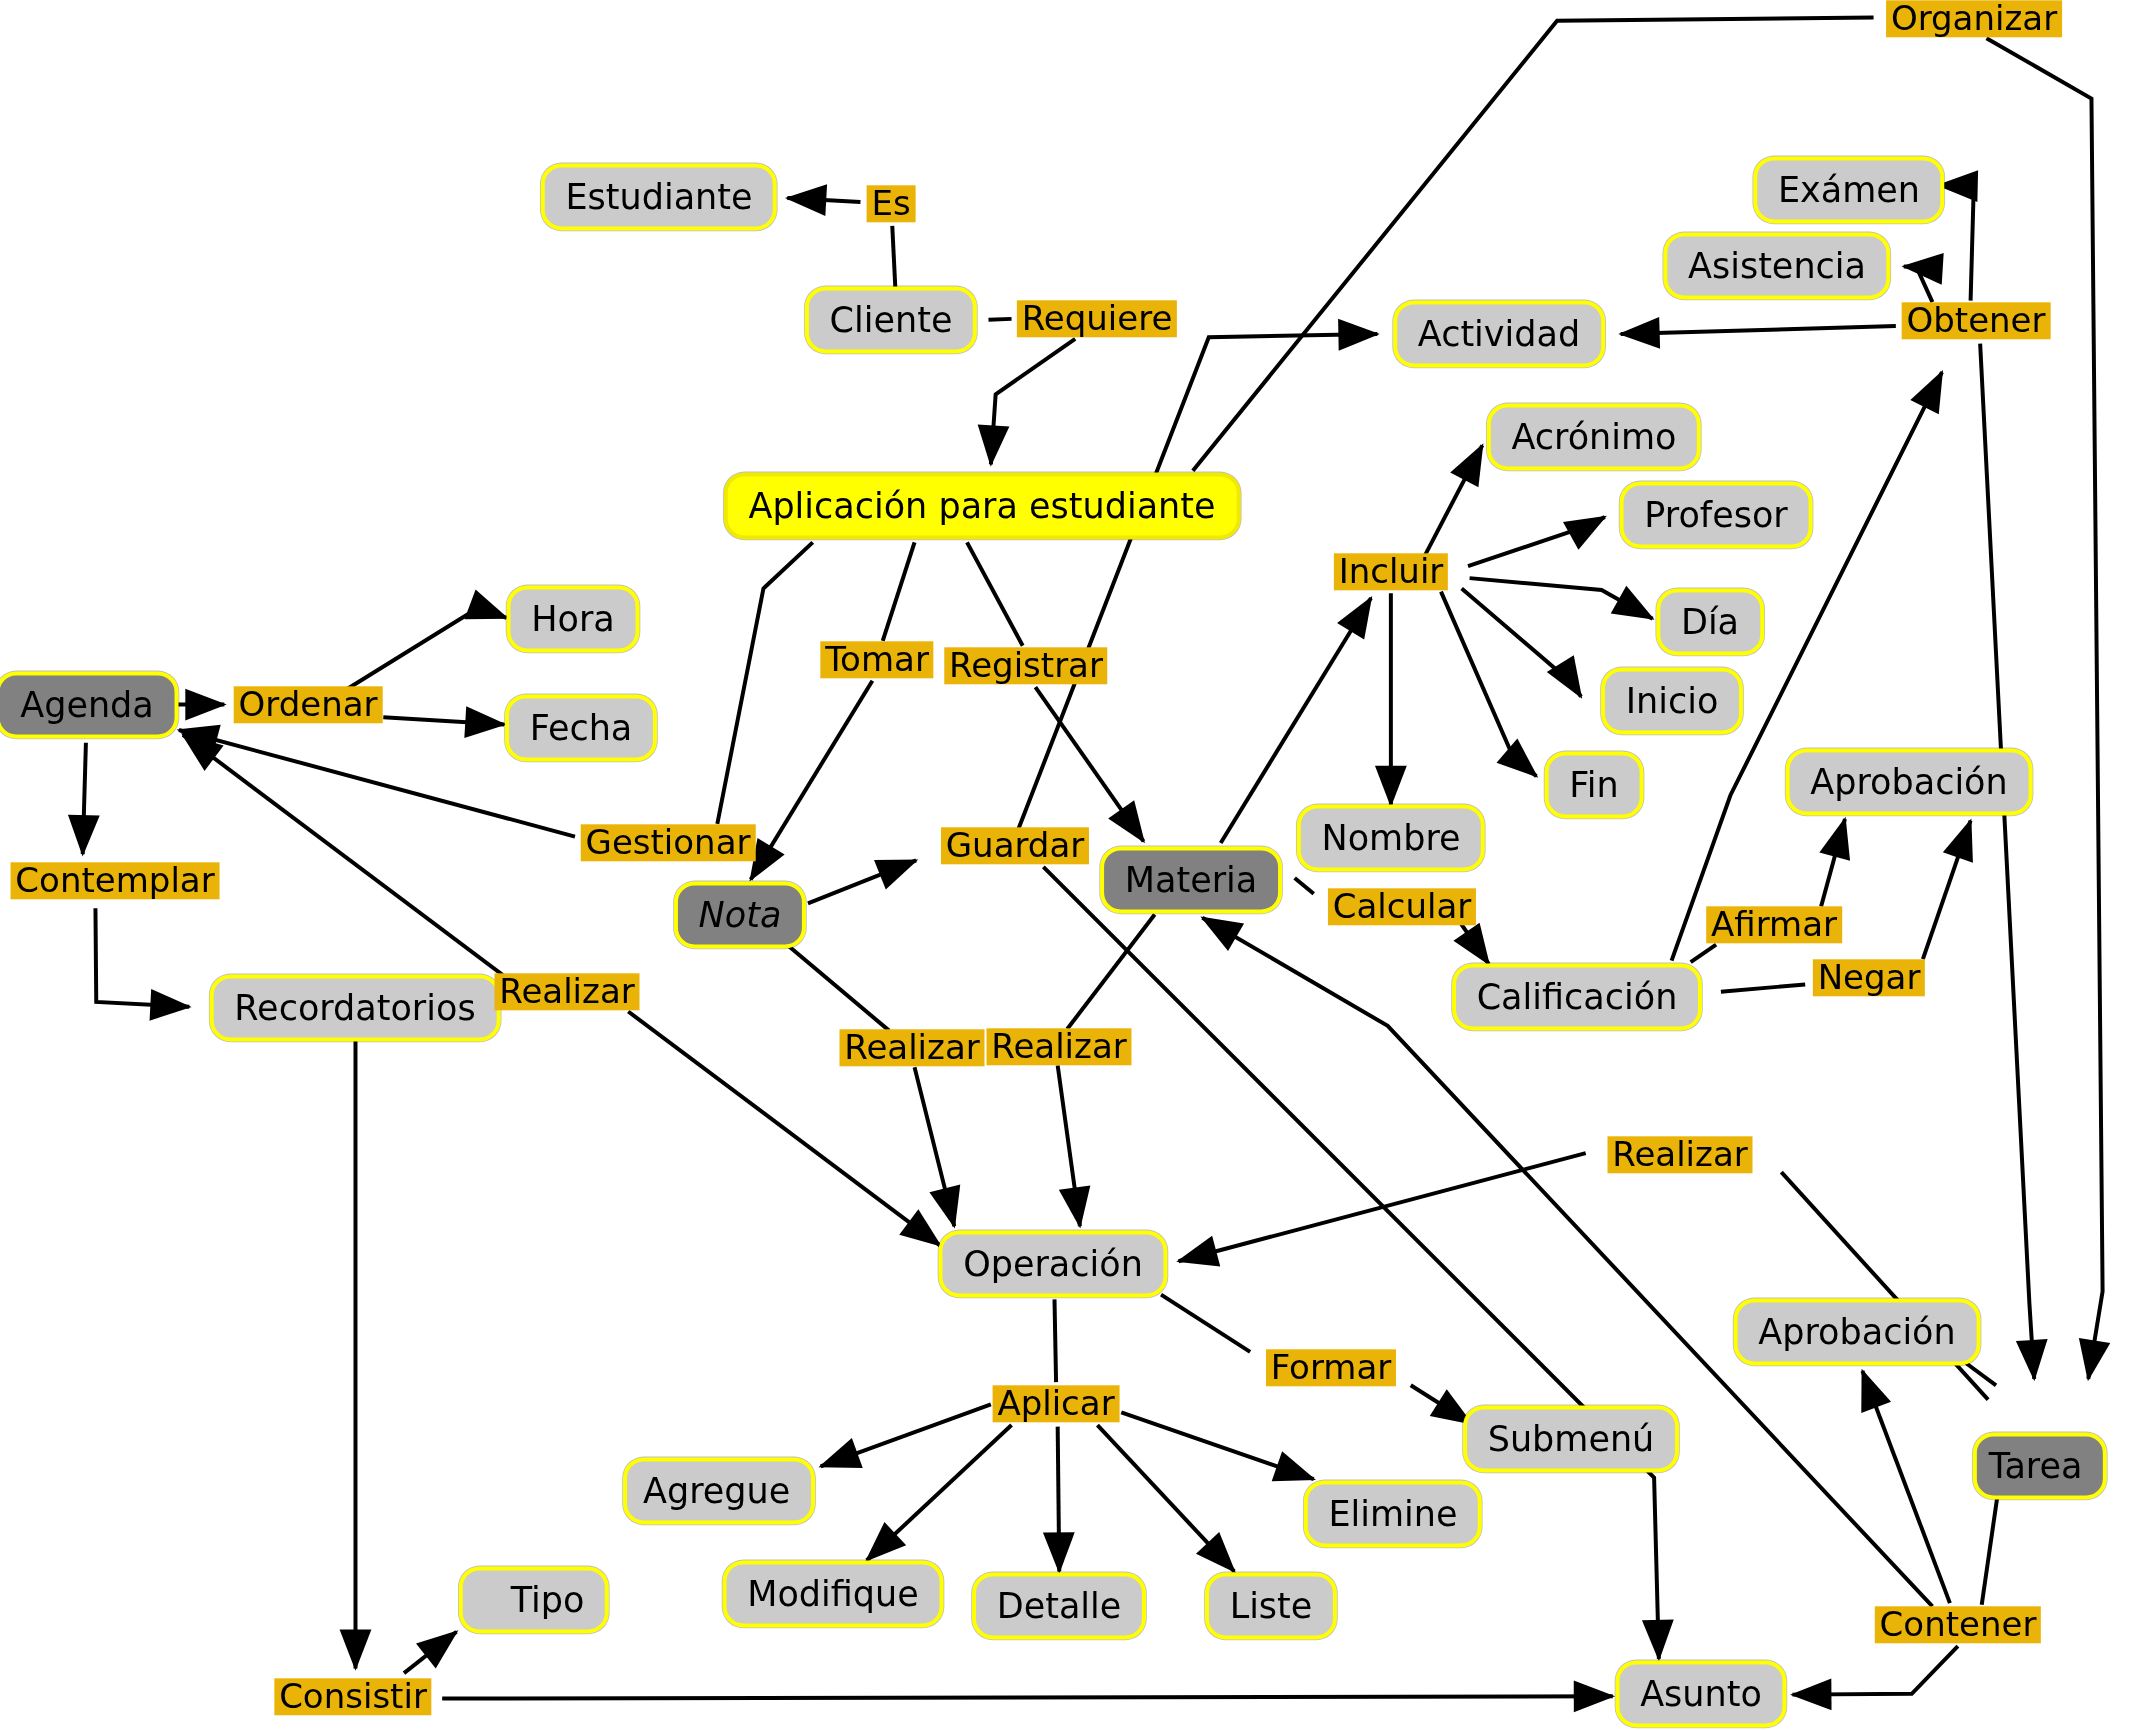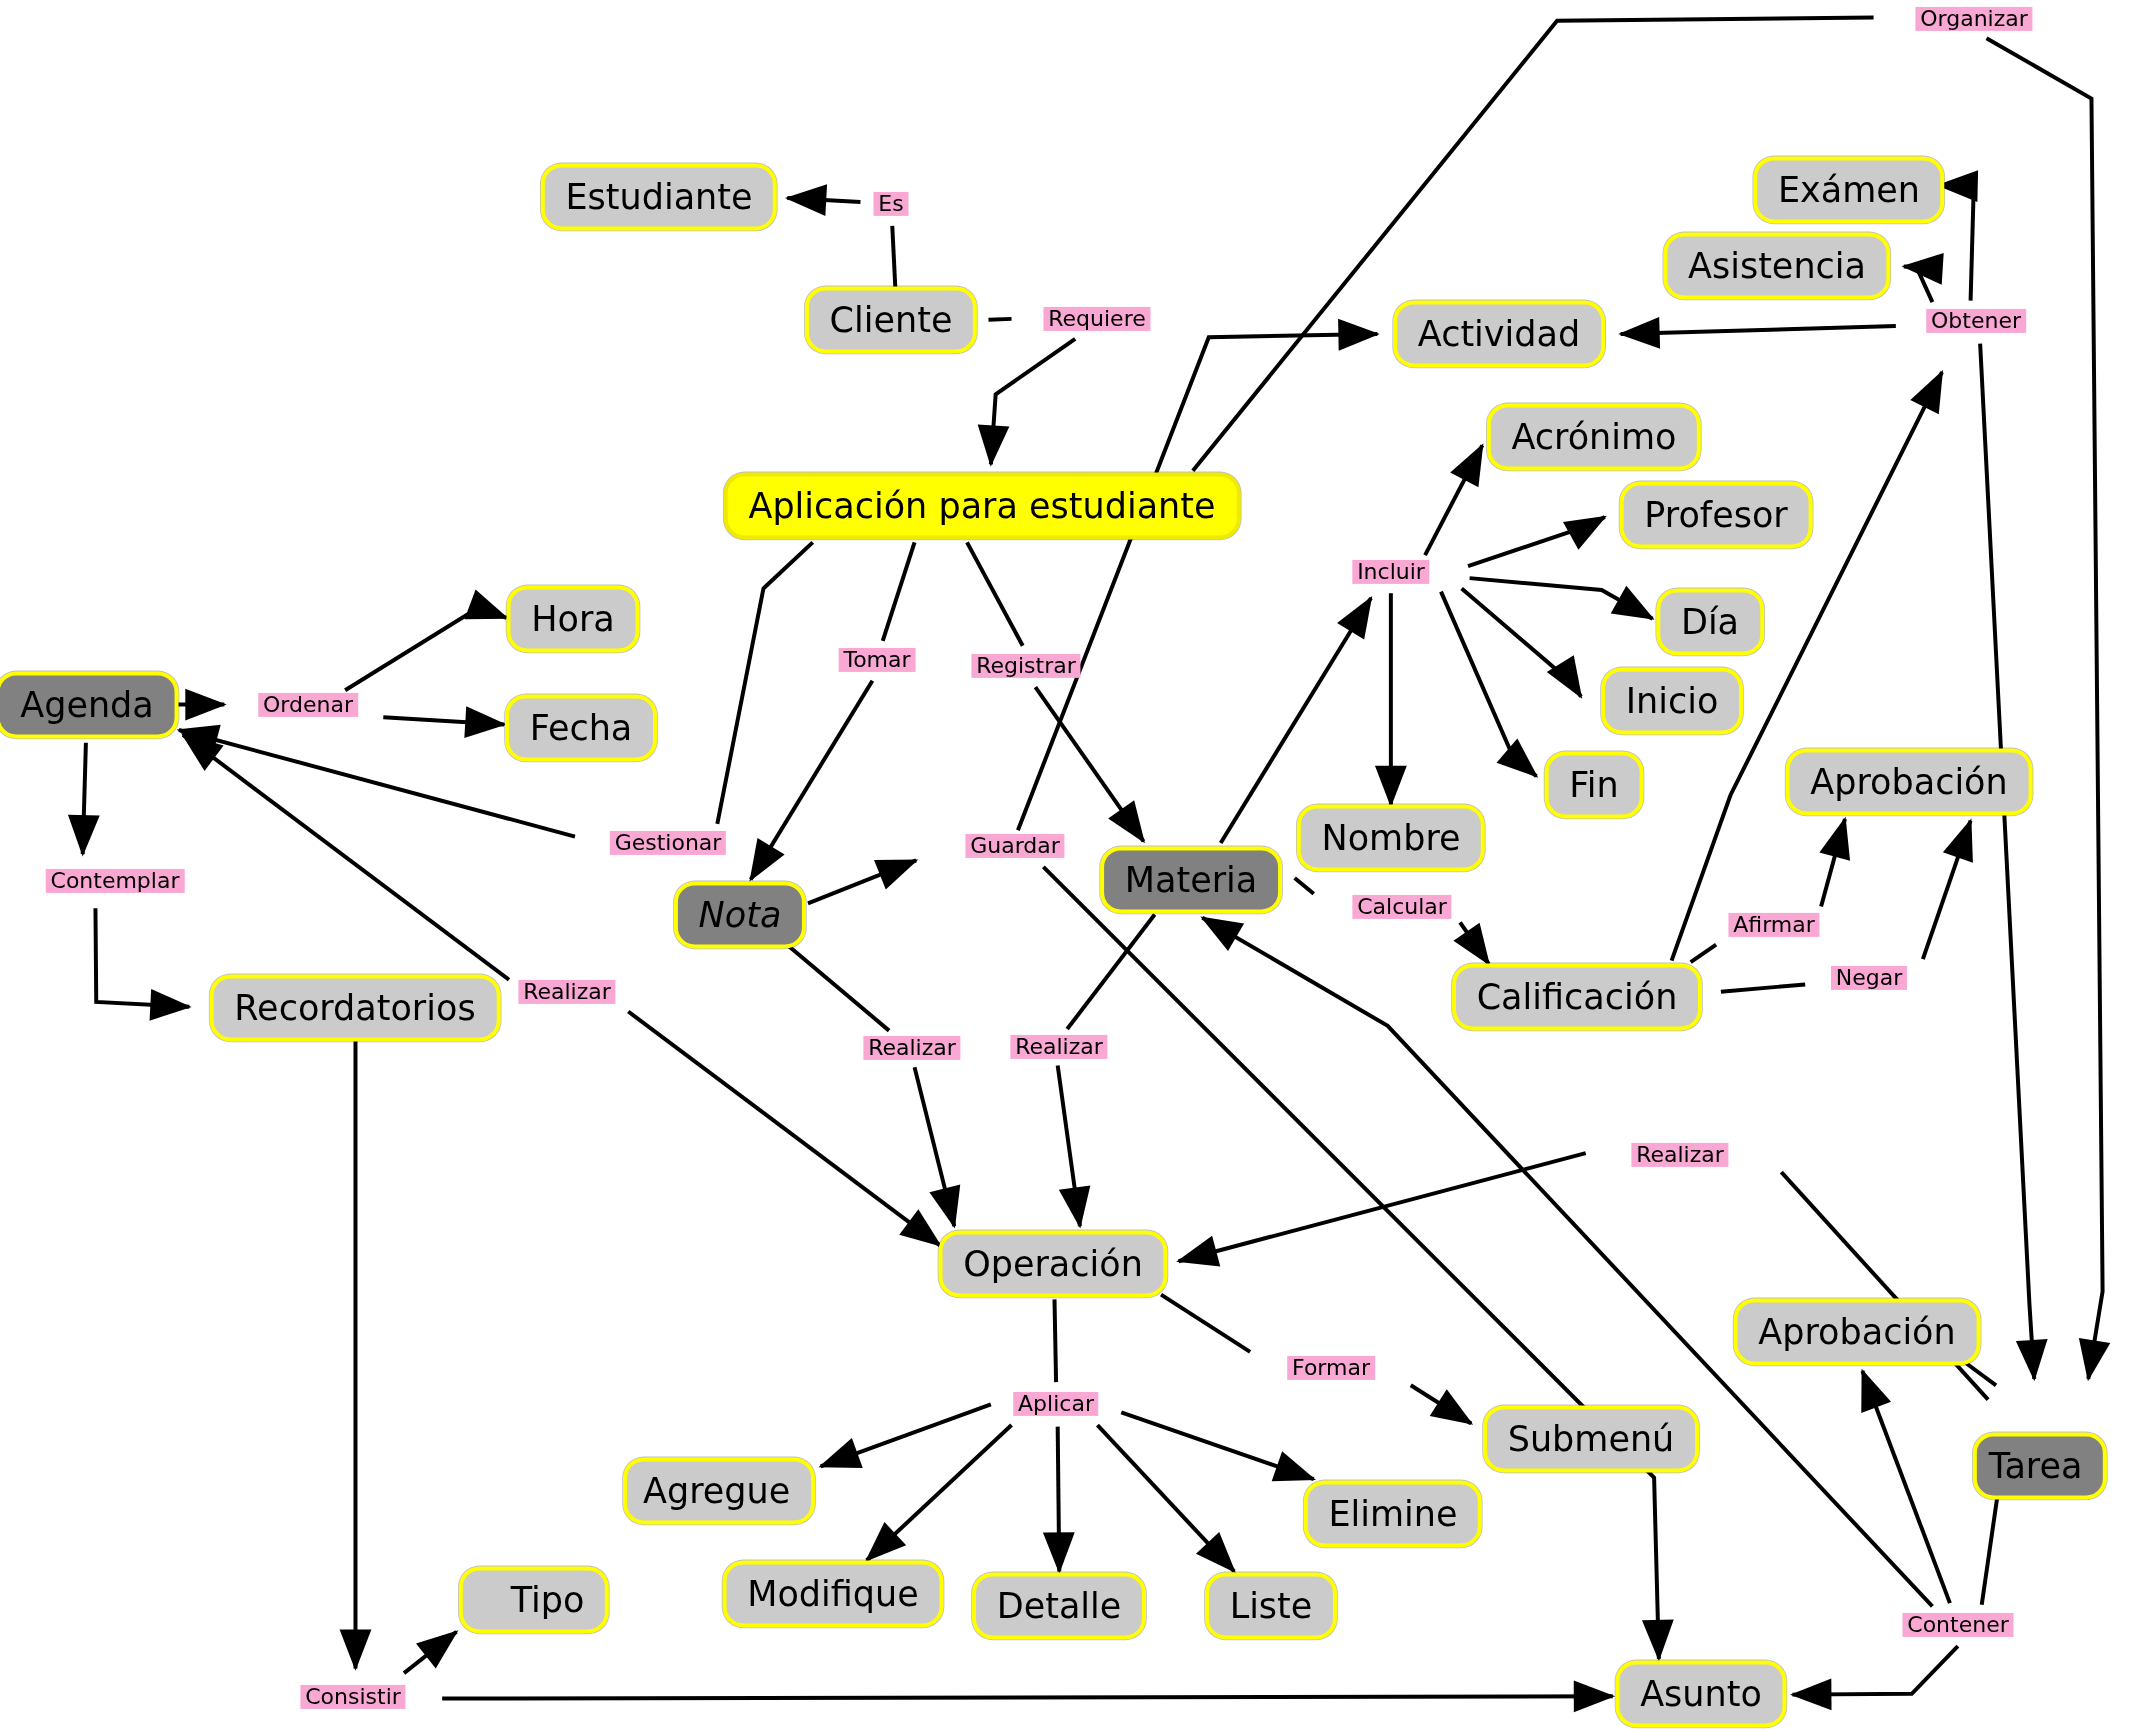--- a/index.html
+++ b/index.html
@@ -21,23 +21,23 @@
     color:#000;white-space:nowrap;
     text-align:center;
     box-shadow:0 0 0 0.8px rgba(0,0,0,0.25);
   }
   .node.concept-light{background:var(--fill-light,#cbcbcb);}
   .node.concept-dark{background:var(--fill-dark,#818181);}
   .node.concept-main{background:var(--fill-main,#ffff00);border-color:#f0ea00;}
   .linklabel{
     position:absolute;
     transform:translate(-50%,-50%);
-    font-size:22px;line-height:1.1;
+    font-size:34px;line-height:1.1;
     color:#000;white-space:nowrap;
-    background:#f9a8d4;padding:0 4.8px;
+    background:#eab308;padding:0 4.8px;
   }
 </style>
 </head>
 <body>
 
 <div id="canvas" style="--fill-light: #cbcbcb; --fill-dark: #818181; --fill-main: #ffff00; --border-yellow: #ffff00; background: rgb(255, 255, 255);">
   <svg id="edges" xmlns="http://www.w3.org/2000/svg" viewBox="0 0 2691 2178">
     <defs>
       <marker id="arrowEnd" markerUnits="userSpaceOnUse" markerWidth="54" markerHeight="42" refX="50" refY="21" orient="auto">
         <path d="M1,1 L53,21 L1,41 Z" fill="#000000"></path>
@@ -123,21 +123,21 @@
       <div class="node concept-light" style="left: 1391px; top: 838px;"><span>Nombre</span></div>
       <div class="node concept-light" style="left: 573px; top: 619px;"><span>Hora</span></div>
       <div class="node concept-light" style="left: 581px; top: 728px;"><span>Fecha</span></div>
       <div class="node concept-dark" style="left: 87px; top: 705px;"><span>Agenda</span></div>
       <div class="node concept-dark" style="left: 740px; top: 915px; font-style: italic;"><span>Nota</span></div>
       <div class="node concept-dark" style="left: 1191px; top: 880px;"><span>Materia</span></div>
       <div class="node concept-light" style="left: 1577px; top: 997px;"><span>Calificación</span></div>
       <div class="node concept-light" style="left: 1909px; top: 782px;"><span>Aprobación</span></div>
       <div class="node concept-light" style="left: 355px; top: 1008px;"><span>Recordatorios</span></div>
       <div class="node concept-light" style="left: 1053px; top: 1264px;"><span>Operación</span></div>
-      <div class="node concept-light" style="left: 1571px; top: 1439px; margin-left: 20px;"><span>Submenú</span></div>
+      <div class="node concept-light" style="left: 1571px; top: 1439px;"><span>Submenú</span></div>
       <div class="node concept-light" style="left: 719px; top: 1491px; padding-left: 16px;"><span>Agregue</span></div>
       <div class="node concept-light" style="left: 833px; top: 1594px;"><span>Modifique</span></div>
       <div class="node concept-light" style="left: 1059px; top: 1606px;"><span>Detalle</span></div>
       <div class="node concept-light" style="left: 1271px; top: 1606px;"><span>Liste</span></div>
       <div class="node concept-light" style="left: 1393px; top: 1514px;"><span>Elimine</span></div>
       <div class="node concept-light" style="left: 534px; top: 1600px; padding-left: 48px;"><span>Tipo</span></div>
       <div class="node concept-light" style="left: 1701px; top: 1694px;"><span>Asunto</span></div>
       <div class="node concept-light" style="left: 1857px; top: 1332px;"><span>Aprobación</span></div>
       <div class="node concept-dark" style="left: 2040px; top: 1466px; padding-left: 12px;"><span>Tarea</span></div>
       <div class="linklabel" style="left: 891px; top: 204px;">Es</div>

